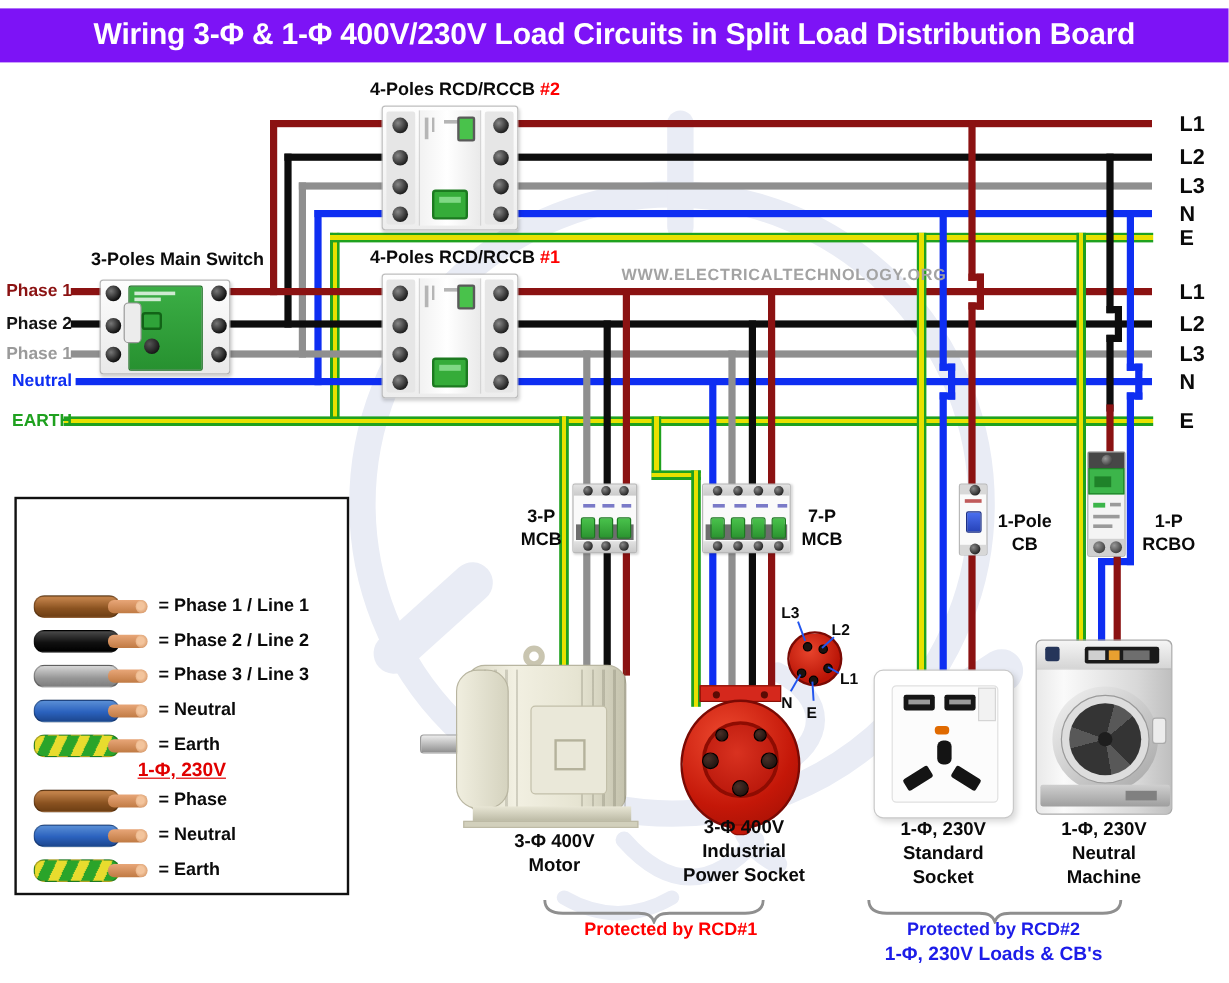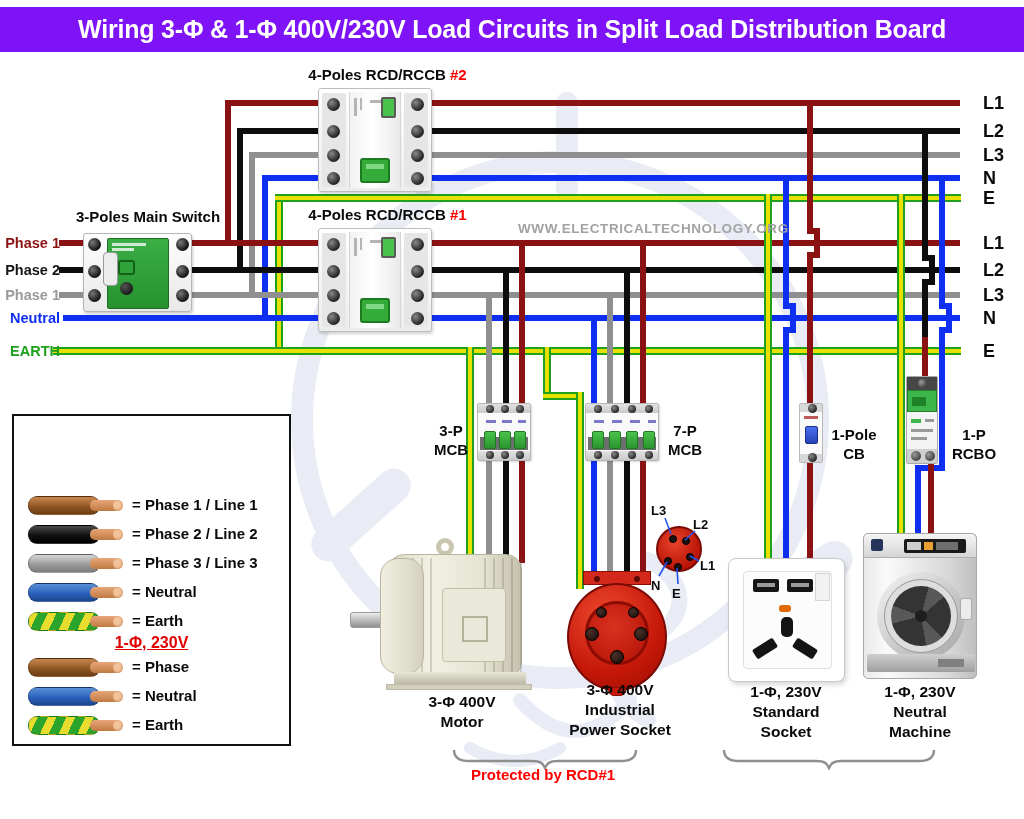--- a/index.html
+++ b/index.html
@@ -541,22 +541,26 @@
     <span>Machine</span>
   </div>
 
   <svg class="brace" style="left:452px;top:748px;" width="186" height="22" viewBox="0 0 186 22">
     <path d="M2,2 C2,10 8,13 17,13 L80,13 C88,13 91,15 93,20 C95,15 98,13 106,13 L169,13 C178,13 184,10 184,2" fill="none" stroke="#8F8F8F" stroke-width="2.4"></path>
   </svg>
   <svg class="brace" style="left:722px;top:748px;" width="214" height="22" viewBox="0 0 214 22">
     <path d="M2,2 C2,10 8,13 17,13 L94,13 C102,13 105,15 107,20 C109,15 112,13 120,13 L197,13 C206,13 212,10 212,2" fill="none" stroke="#8F8F8F" stroke-width="2.4"></path>
   </svg>
 
-  <div class="prot red" style="left:443px;top:766px;width:200px;">
+  <div class="prot red" style="left:459px;top:766px;width:200px;">
     <span class="p1">Protected by RCD#1</span>
+  </div>
+  <div class="prot blue" style="left:718px;top:766px;width:220px;">
+    <span class="p1">Protected by RCD#2</span>
+    <span class="p2">1-Φ, 230V Loads &amp; CB's</span>
   </div>
 
   <div class="legend">
 
     <div class="leg-row" style="top:78px;">
       <span class="lwire" data-wirecolor="brown">
           <i class="ins"></i>
           <i class="core"></i>
         </span>
       <span class="litem">= Phase 1 / Line 1</span>

